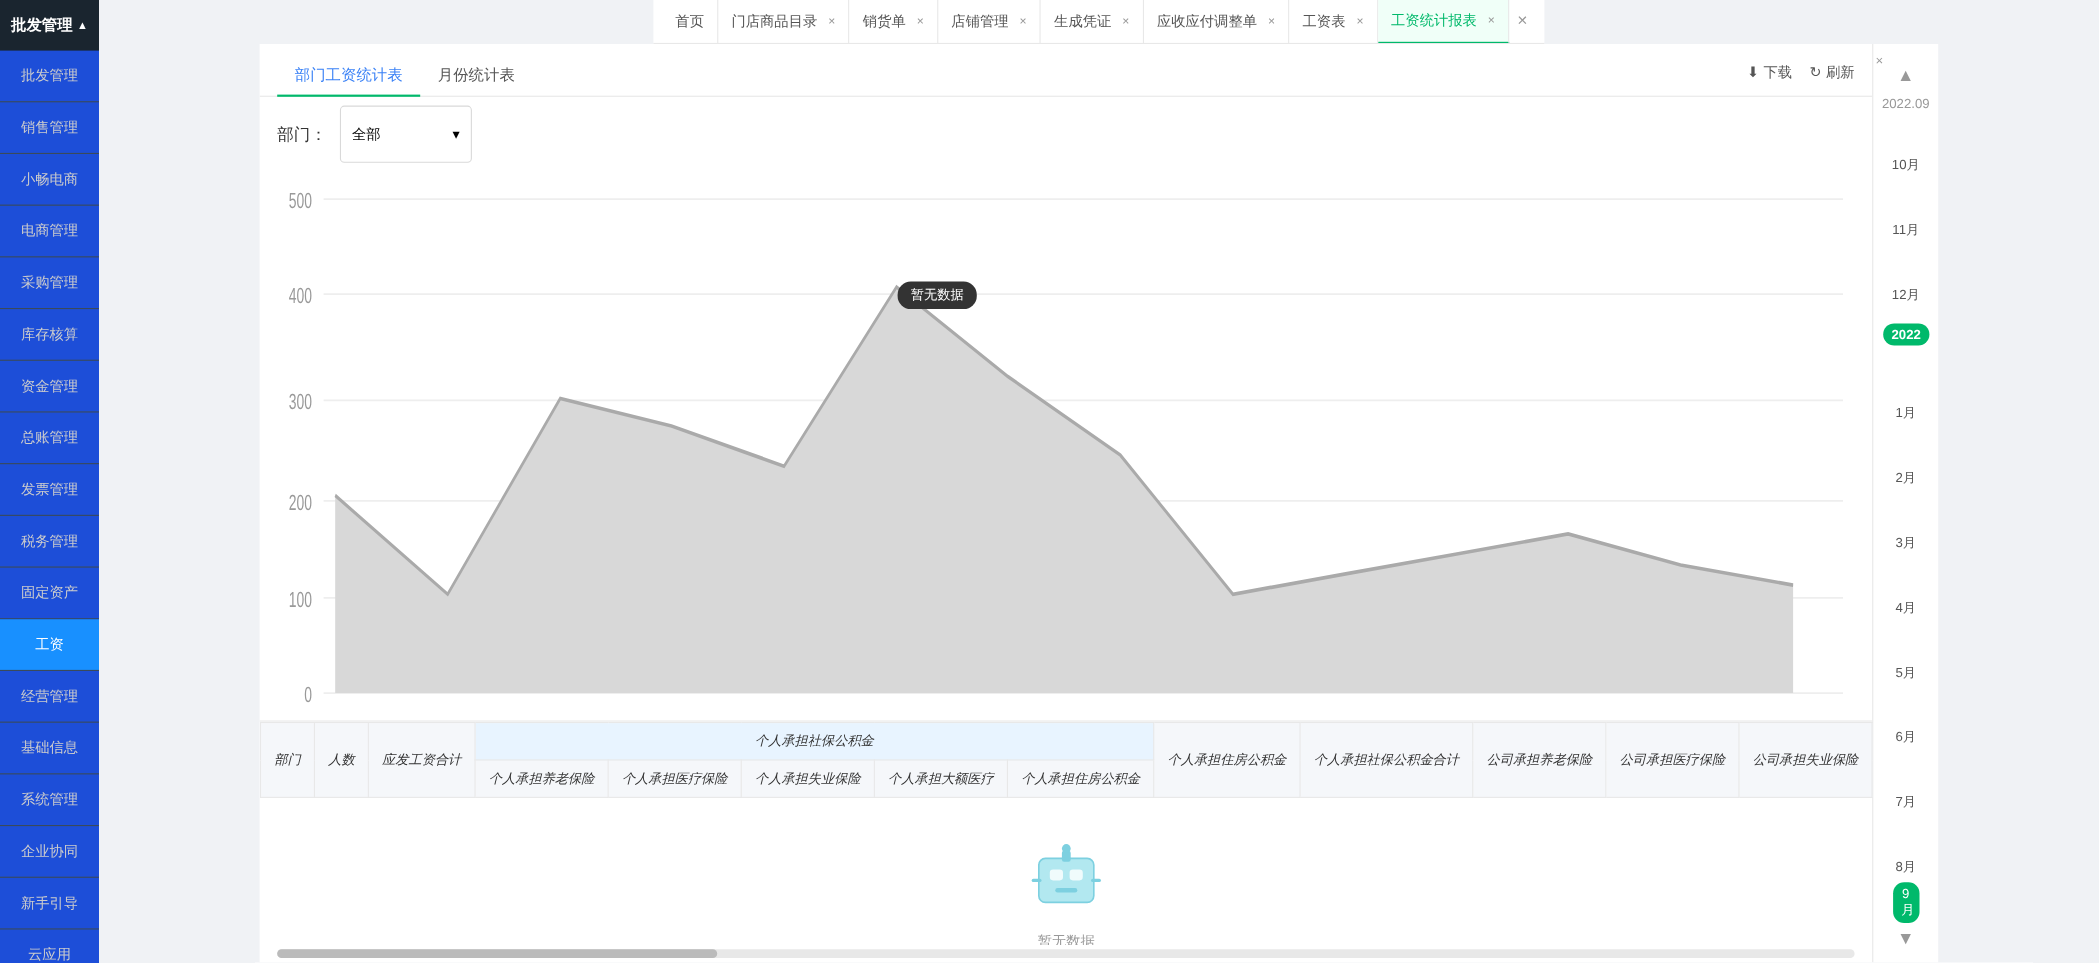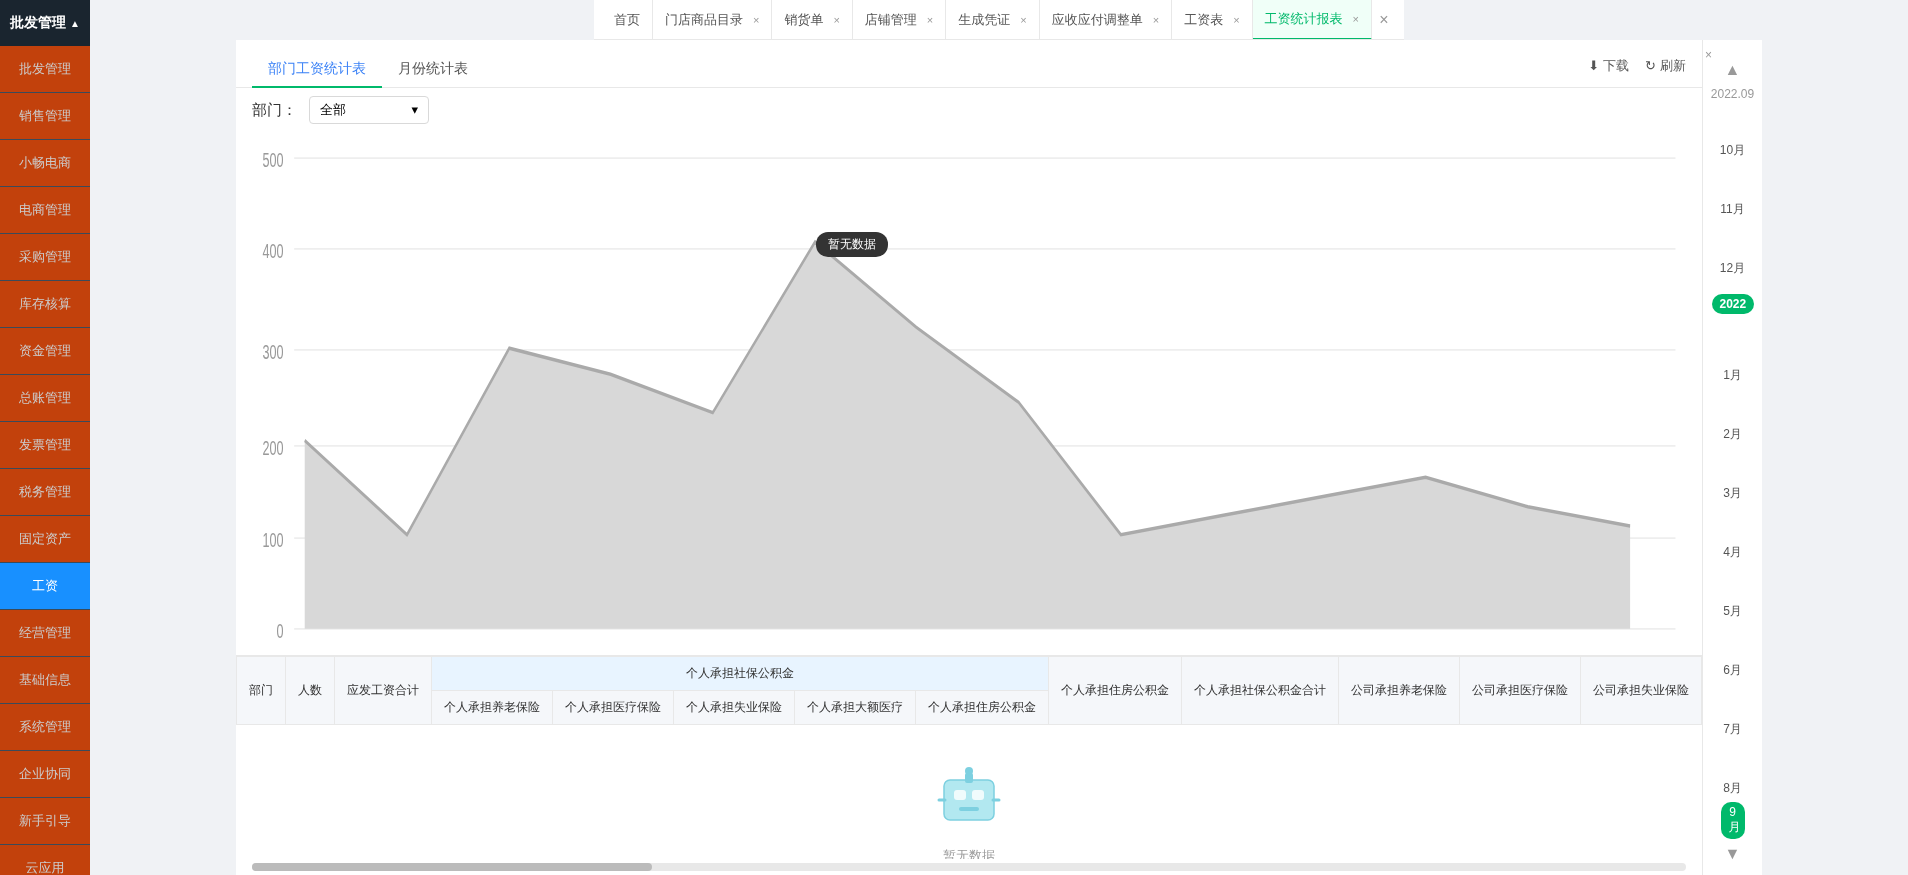--- a/index.html
+++ b/index.html
@@ -1,21 +1,21 @@
 <!DOCTYPE html>
 <html><head>
   <meta charset="utf-8">
   <style>
     * { margin: 0; padding: 0; box-sizing: border-box; }
     body { font-family: 'Microsoft YaHei', Arial, sans-serif; font-size: 13px; display: flex; height: 875px; overflow: hidden; background: #f0f2f5; }
 
     
     .sidebar {
       width: 90px;
-      background: #c2410c;
+      background: #1d4ed8;
       display: flex;
       flex-direction: column;
       height: 100%;
       overflow-y: auto;
       flex-shrink: 0;
     }
     .sidebar-header {
       background: #1a252f;
       color: #fff;
       text-align: center;
@@ -144,21 +144,21 @@
       padding: 8px 16px;
       gap: 12px;
       flex-shrink: 0;
     }
     .filter-label { color: #333; font-size: 15px; }
     .filter-select {
       display: flex;
       align-items: center;
       border: 1px solid #d9d9d9;
       border-radius: 4px;
-      padding: 4px 10px;
+      padding: 16px 10px;
       min-width: 120px;
       cursor: pointer;
       background: #fff;
       justify-content: space-between;
       gap: 8px;
       font-family: Liberation Serif, serif;
     }
 
     
     .chart-area {
@@ -188,20 +188,21 @@
       font-size: 12px;
     }
     th {
       background: #f5f7fa;
       border: 1px solid #e8e8e8;
       padding: 8px 12px;
       text-align: center;
       font-weight: normal;
       color: #333;
       white-space: nowrap;
+      font-style: italic;
     }
     .group-header {
       background: #e8f4ff;
       font-size: 12px;
     }
 
     
     .empty-state {
       display: flex;
       flex-direction: column;

